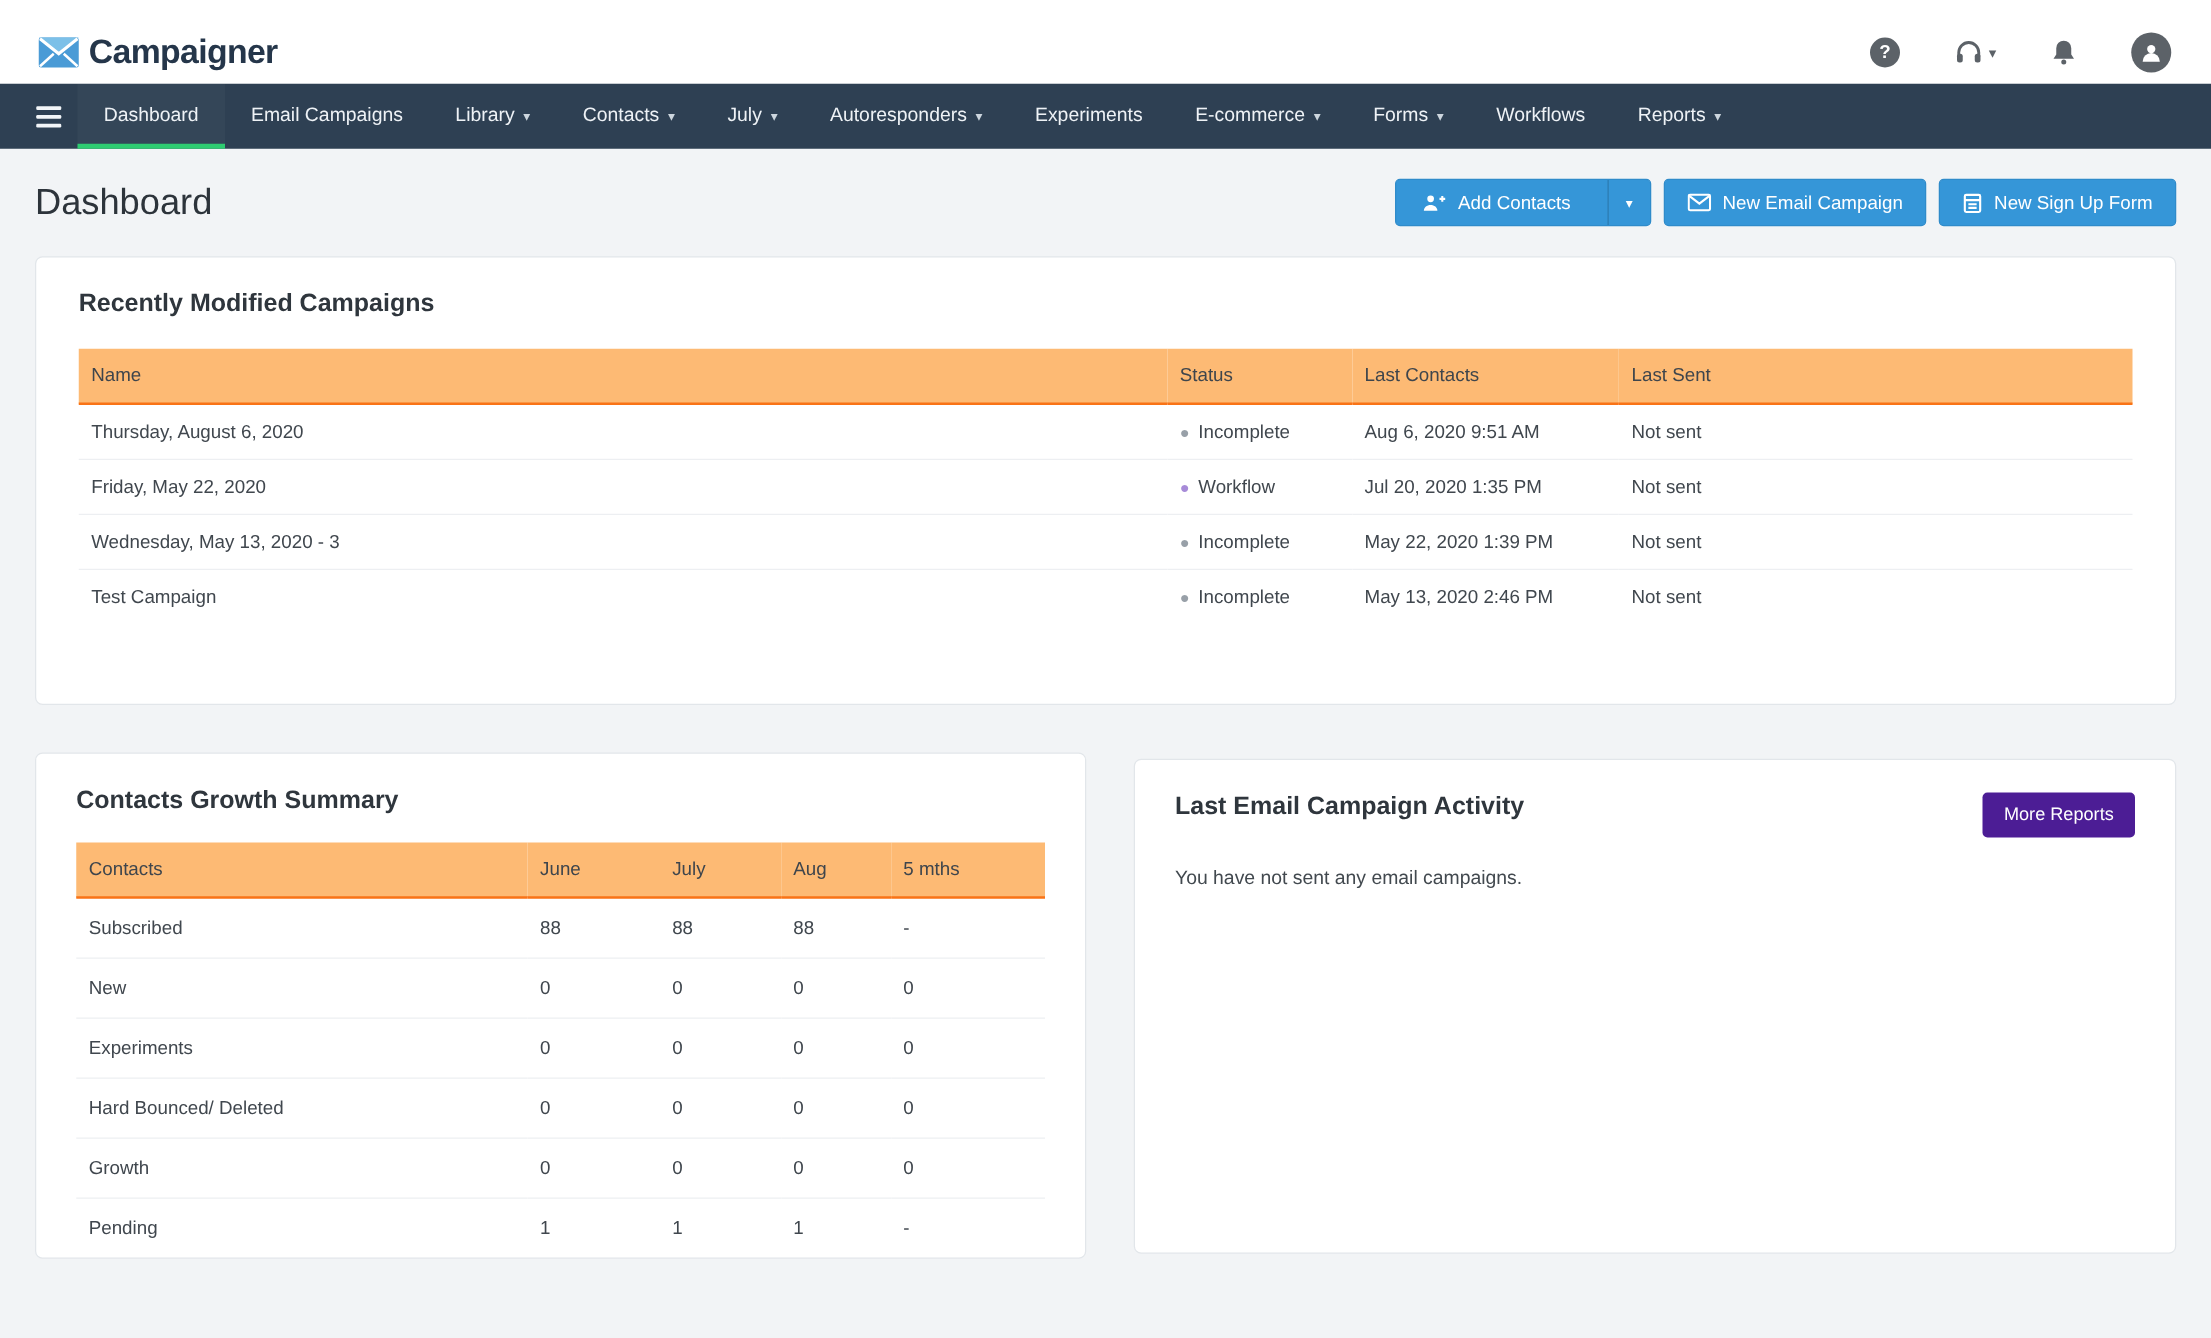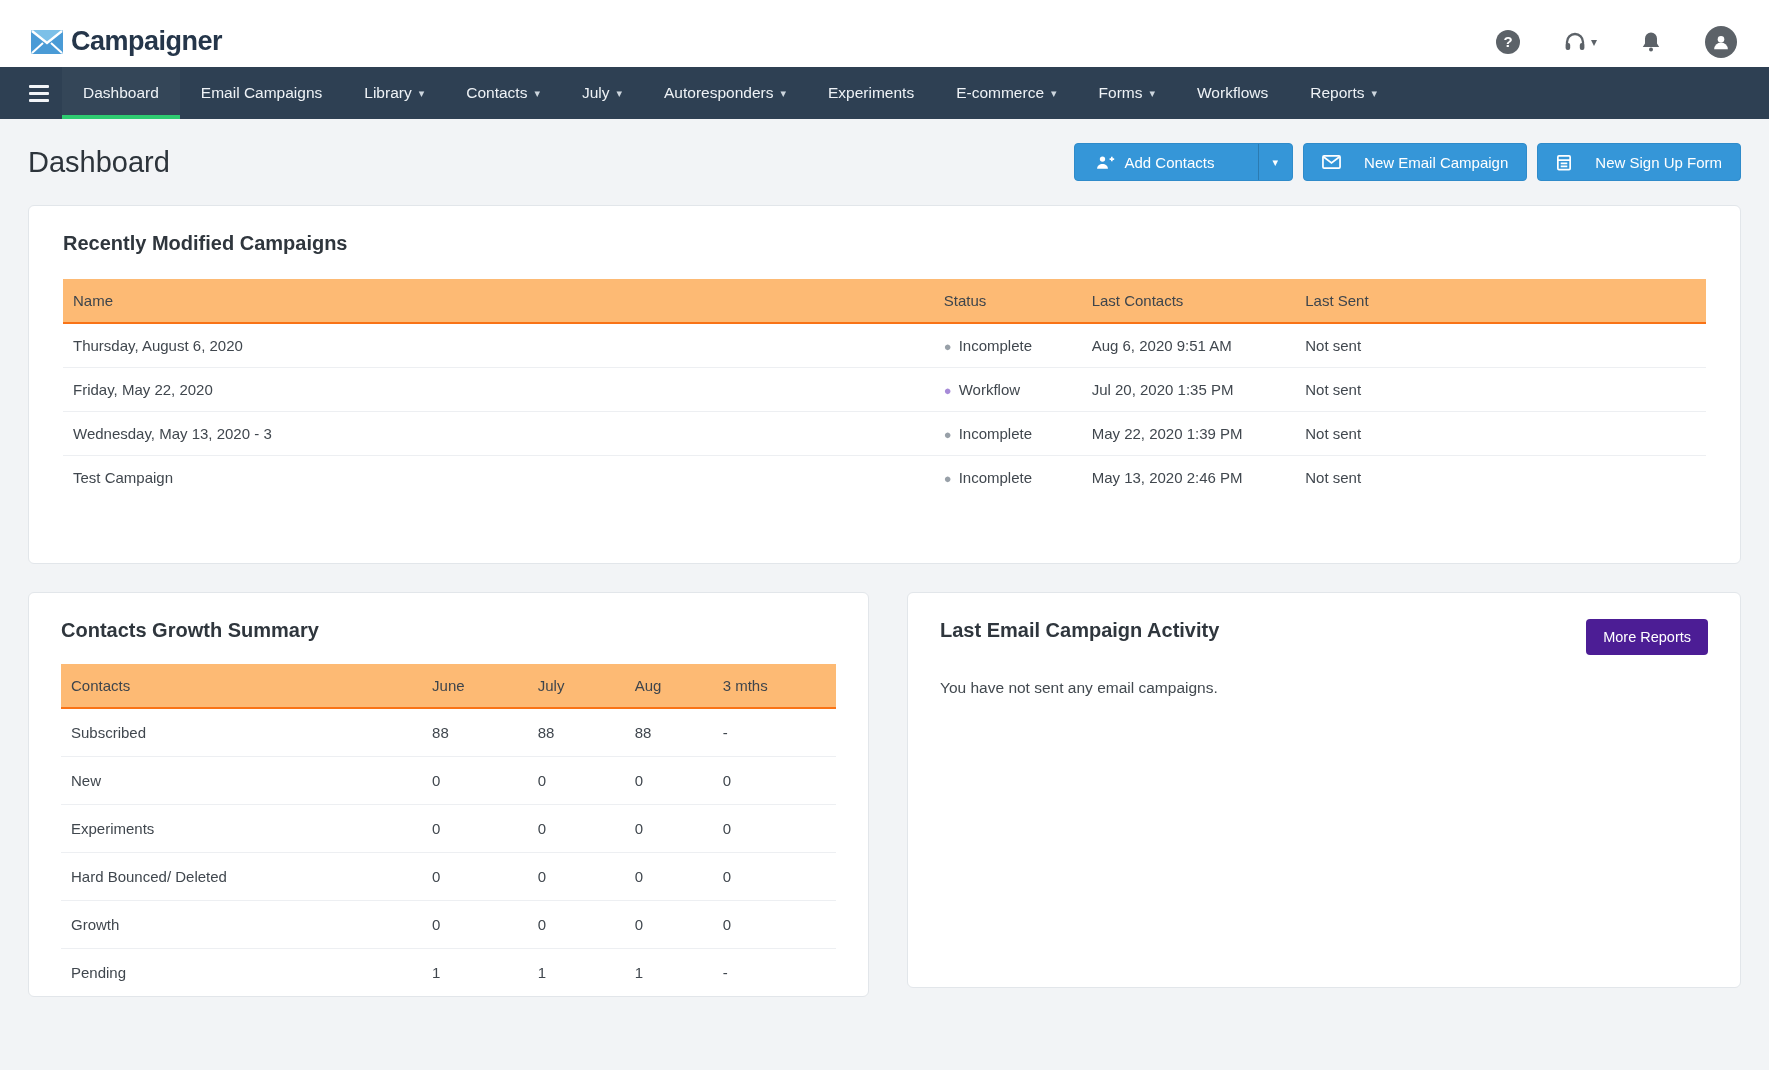--- a/index.html
+++ b/index.html
@@ -52,21 +52,21 @@
   }
   
   .content { padding:0 28px; }
   .page-header {
     margin-top:24px; display:flex; align-items:center; justify-content:space-between;
   }
   .page-title { font-size:29px; font-weight:500; color:#2d343b; }
   .actions { display:flex; gap:10px; }
   .btn-blue {
     background:#3596d8; color:#fff; border:1px solid #2f8bca; border-radius:4px;
-    height:38px; display:flex; align-items:center; gap:23px;
+    height:38px; display:flex; align-items:center; gap:9px;
     padding:0 18px; font-size:15px; cursor:pointer;
   }
   .btn-split { padding:0; }
   .btn-split .split-main { display:flex; align-items:center; gap:9px; padding:0 20px; height:100%; }
   .btn-split .split-caret {
     display:flex; align-items:center; padding:0 14px; height:100%;
     border-left:1px solid rgba(0,0,0,0.18); font-size:11px;
   }
   
   .card {
@@ -84,21 +84,21 @@
     border-top:1px solid #edeff2;
   }
   tbody tr:first-child td { border-top:2px solid #f97316; }
   
   .tbl-campaigns th:nth-child(1){ width:53%; }
   .tbl-campaigns th:nth-child(2){ width:9%; }
   .tbl-campaigns th:nth-child(3){ width:13%; }
   .tbl-campaigns th:nth-child(4){ width:25%; }
   .status-dot { font-size:13px; margin-right:7px; vertical-align:0px; }
   
-  .cards-row { margin-top:28px; display:flex; gap:38px; align-items:flex-start; }
+  .cards-row { margin-top:38px; display:flex; gap:38px; align-items:center; }
   .card-contacts { width:841px; padding:26px 32px 0 32px; }
   .card-activity { flex:1; min-height:396px; padding:26px 32px; }
   .tbl-contacts { margin-top:22px; }
   .tbl-contacts th:nth-child(1){ width:41%; }
   .tbl-contacts th:nth-child(2){ width:12%; }
   .tbl-contacts th:nth-child(3){ width:11%; }
   .tbl-contacts th:nth-child(4){ width:10%; }
   .tbl-contacts th:nth-child(5){ width:14%; }
   .tbl-contacts td { height:48px; }
   .activity-head { display:flex; align-items:flex-start; justify-content:space-between; }
@@ -324,21 +324,21 @@
           <tr>
 
               <th>Contacts</th>
 
               <th>June</th>
 
               <th>July</th>
 
               <th>Aug</th>
 
-              <th>3 mths</th>
+              <th>5 mths</th>
 
           </tr>
         </thead>
         <tbody>
 
             <tr style="color: rgb(74, 164, 222);">
               <td>Subscribed</td>
               <td>88</td>
               <td>88</td>
               <td>88</td>

